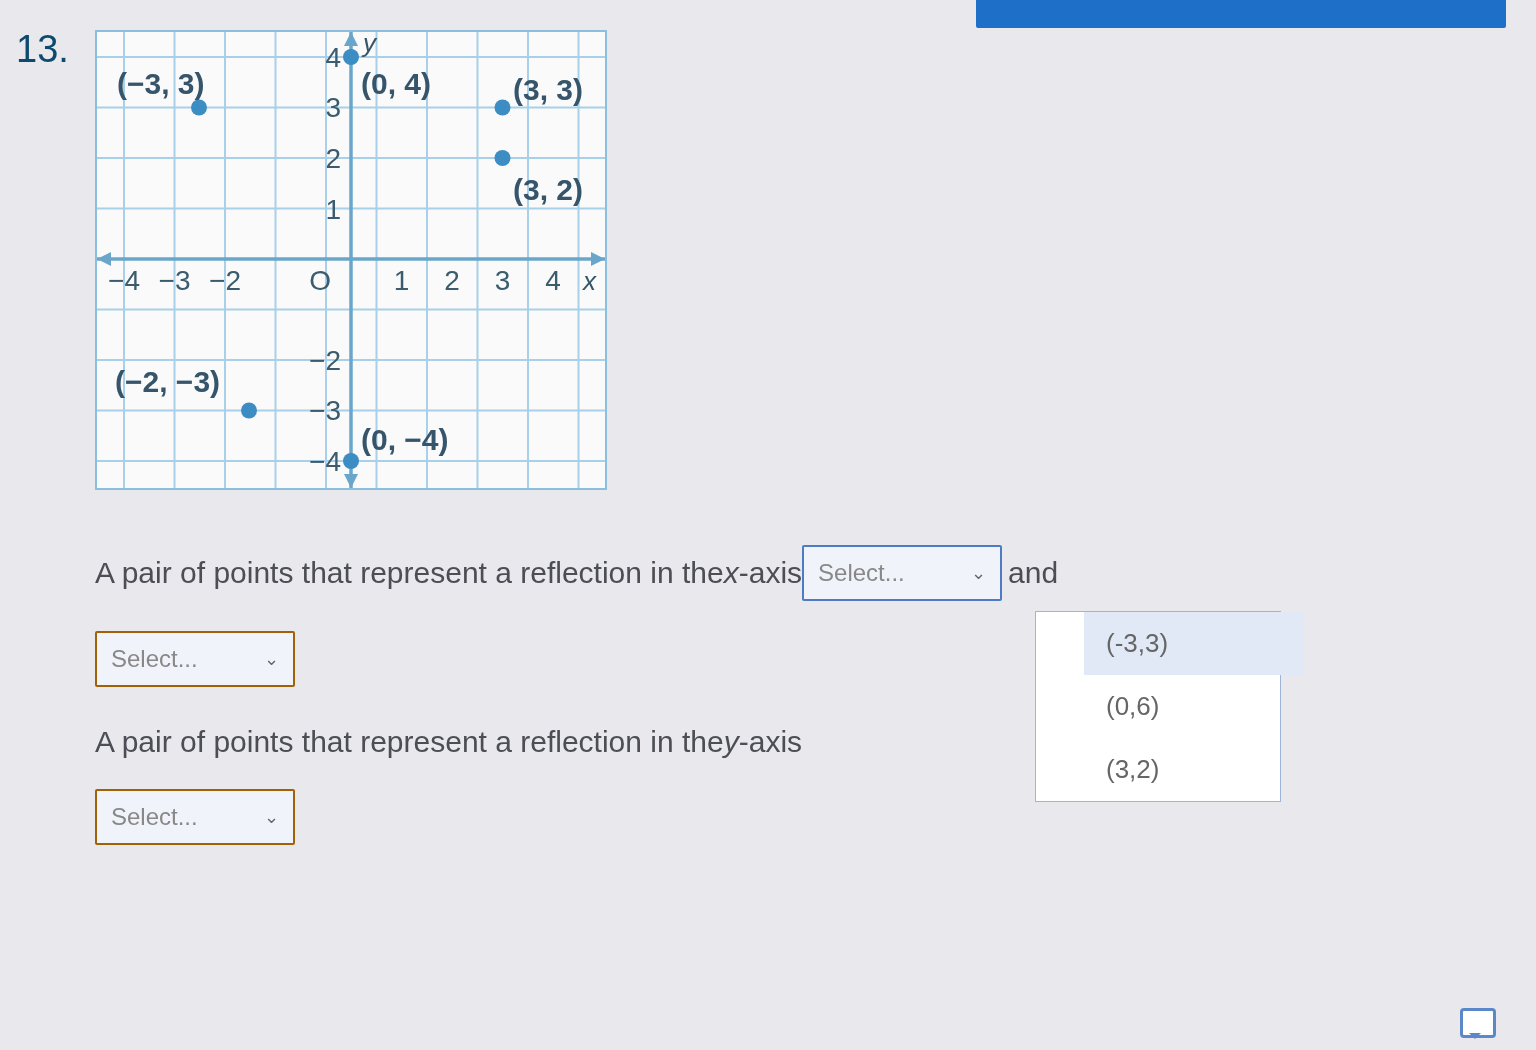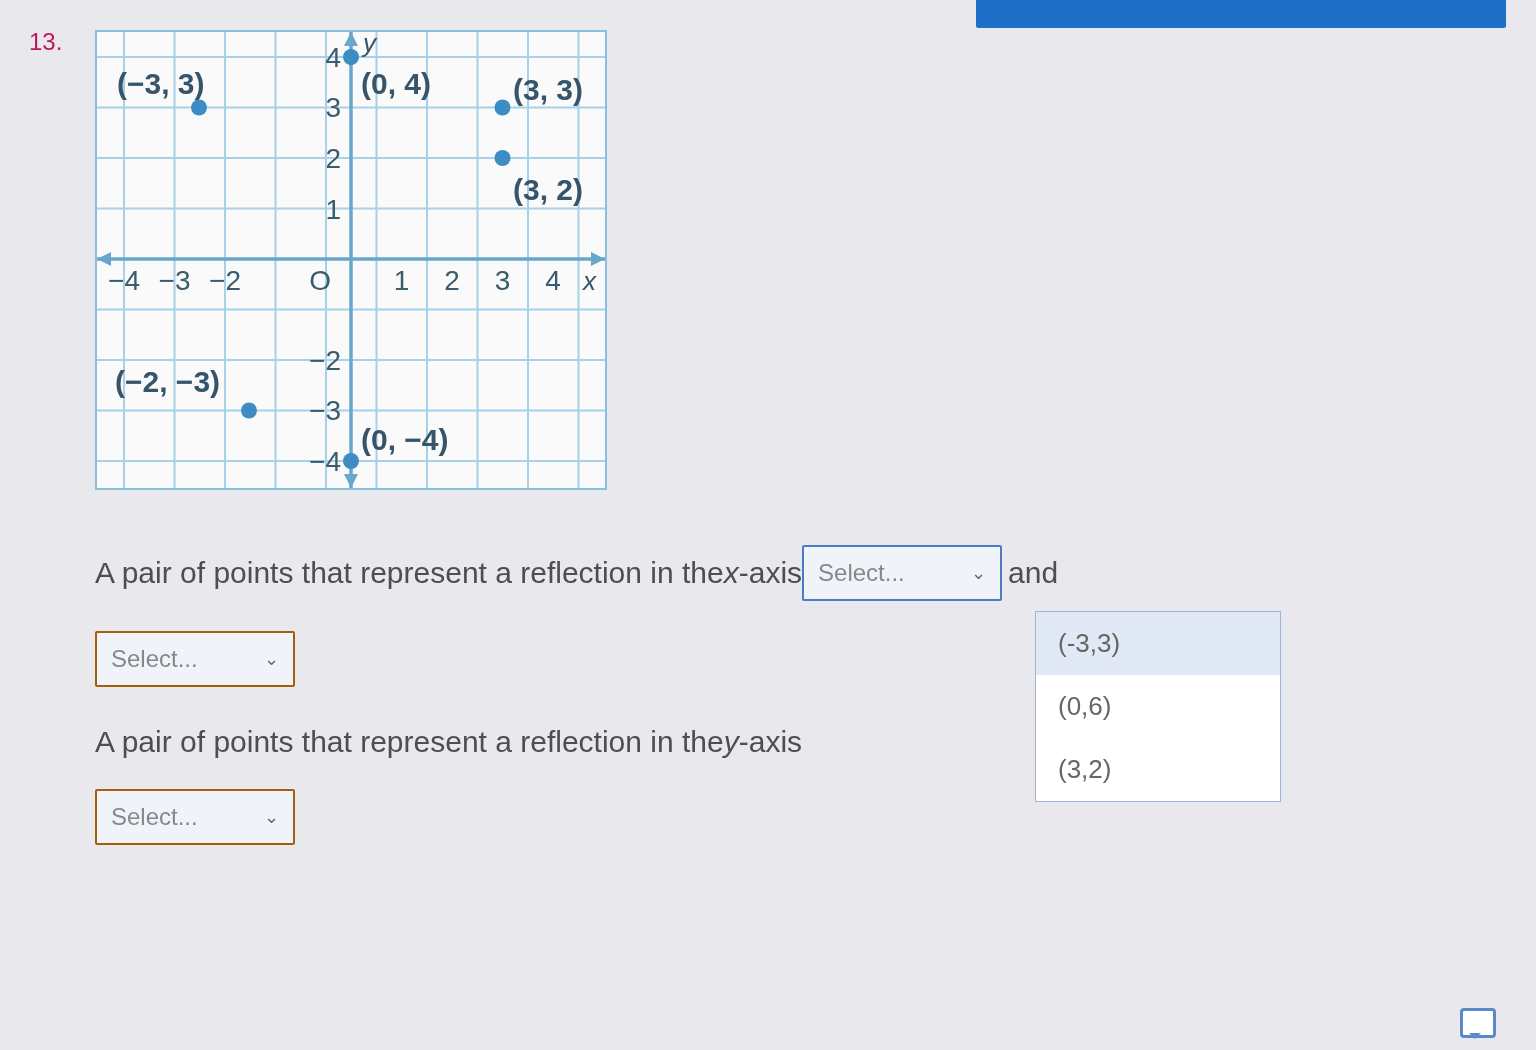--- a/index.html
+++ b/index.html
@@ -13,24 +13,24 @@
       position: relative;
     }
     .topbar {
       position: absolute;
       top: 0; right: 30px;
       width: 530px; height: 28px;
       background: #1e6fc8;
       border-radius: 0 0 2px 2px;
     }
     .qnum {
-      font-size: 24px;
-      color: #be185d;
-      position: absolute;
-      top: 28px; left: 29px;
+      font-size: 38px;
+      color: #0c4a6e;
+      position: absolute;
+      top: 28px; left: 16px;
     }
     .graph-wrap {
       position: absolute;
       top: 30px; left: 95px;
       width: 512px;
       height: 460px;
       border: 2px solid #8bbfe0;
       background: #fafafa;
     }
     .grid line { stroke: #a8d0e8; stroke-width: 2; }
@@ -213,21 +213,21 @@
     <span class="and">and</span>
   </div>
 
   <div class="row">
     <div class="select">
       <span>Select...</span>
       <span class="chev">⌄</span>
     </div>
   </div>
 
-  <div class="dropdown-panel" style="top:66px; left:940px; width:246px;">
+  <div class="dropdown-panel" style="top:66px; left:940px; width:246px;padding-left:48px;">
     <div class="opt hi">(-3,3)</div>
     <div class="opt">(0,6)</div>
     <div class="opt">(3,2)</div>
   </div>
 
 </div>
 
 <div class="chat-icon"></div>
 
 </body></html>

